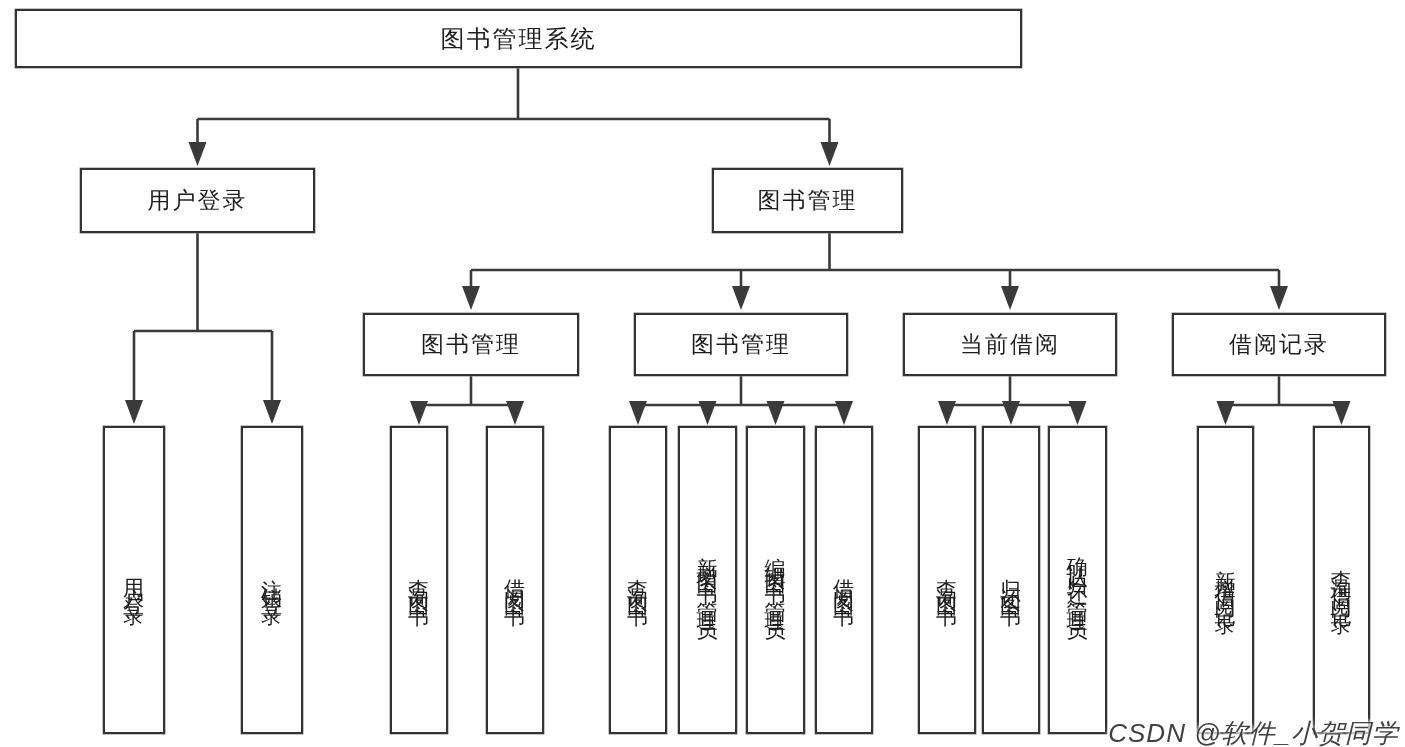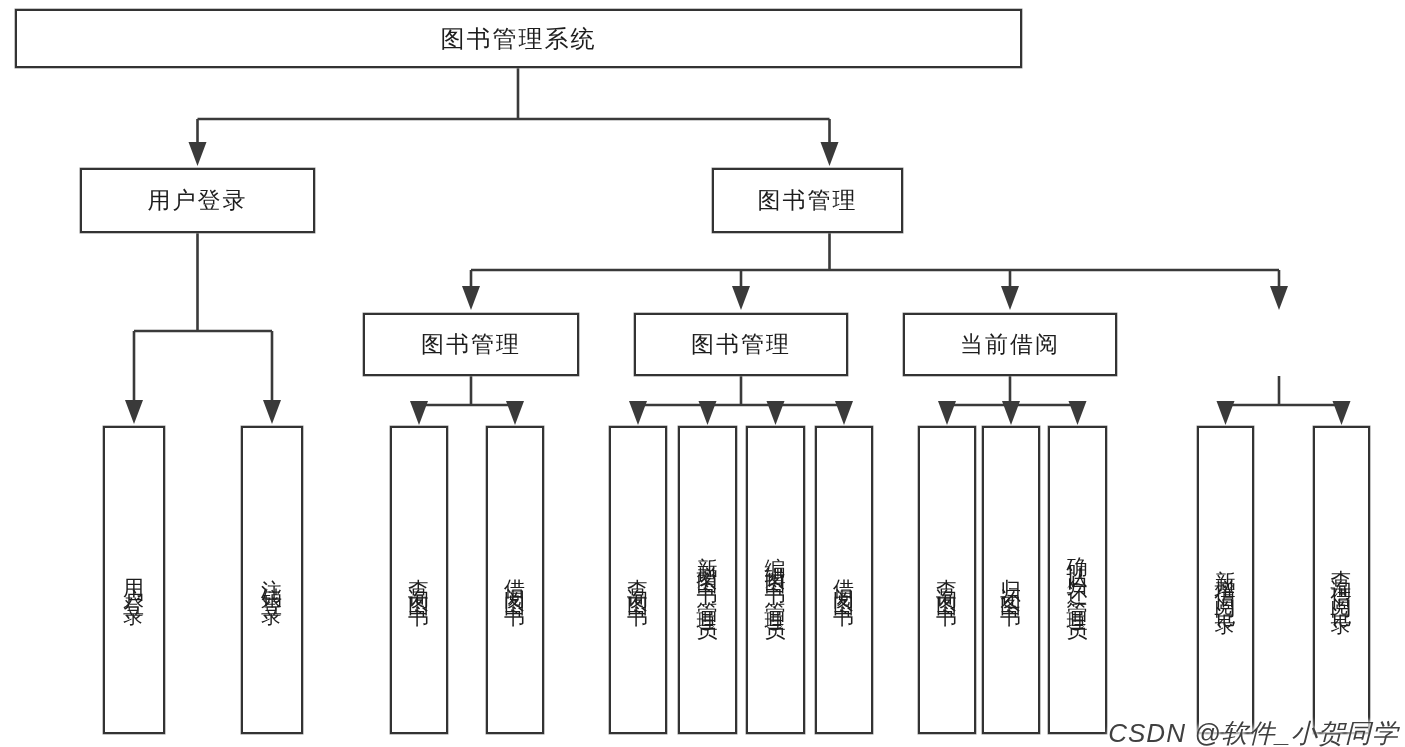--- a/index.html
+++ b/index.html
@@ -111,20 +111,23 @@
 
   <div class="box" style="left:363px; top:313px; width:216px; height:63px">
     <span class="lbl">图书管理</span>
   </div>
   <div class="box" style="left:634px; top:313px; width:214px; height:63px">
     <span class="lbl">图书管理</span>
   </div>
   <div class="box" style="left:903px; top:313px; width:214px; height:63px">
     <span class="lbl">当前借阅</span>
   </div>
+  <div class="box" style="left:1172px; top:313px; width:214px; height:63px">
+    <span class="lbl">借阅记录</span>
+  </div>
 
   <div class="box" style="left:103px; top:426px; width:62px; height:308px">
     <span class="vlbl">用户登录</span>
   </div>
   <div class="box" style="left:241px; top:426px; width:62px; height:308px">
     <span class="vlbl">注销登录</span>
   </div>
 
   <div class="box" style="left:390px; top:426px; width:58px; height:308px">
     <span class="vlbl">查询图书</span>

